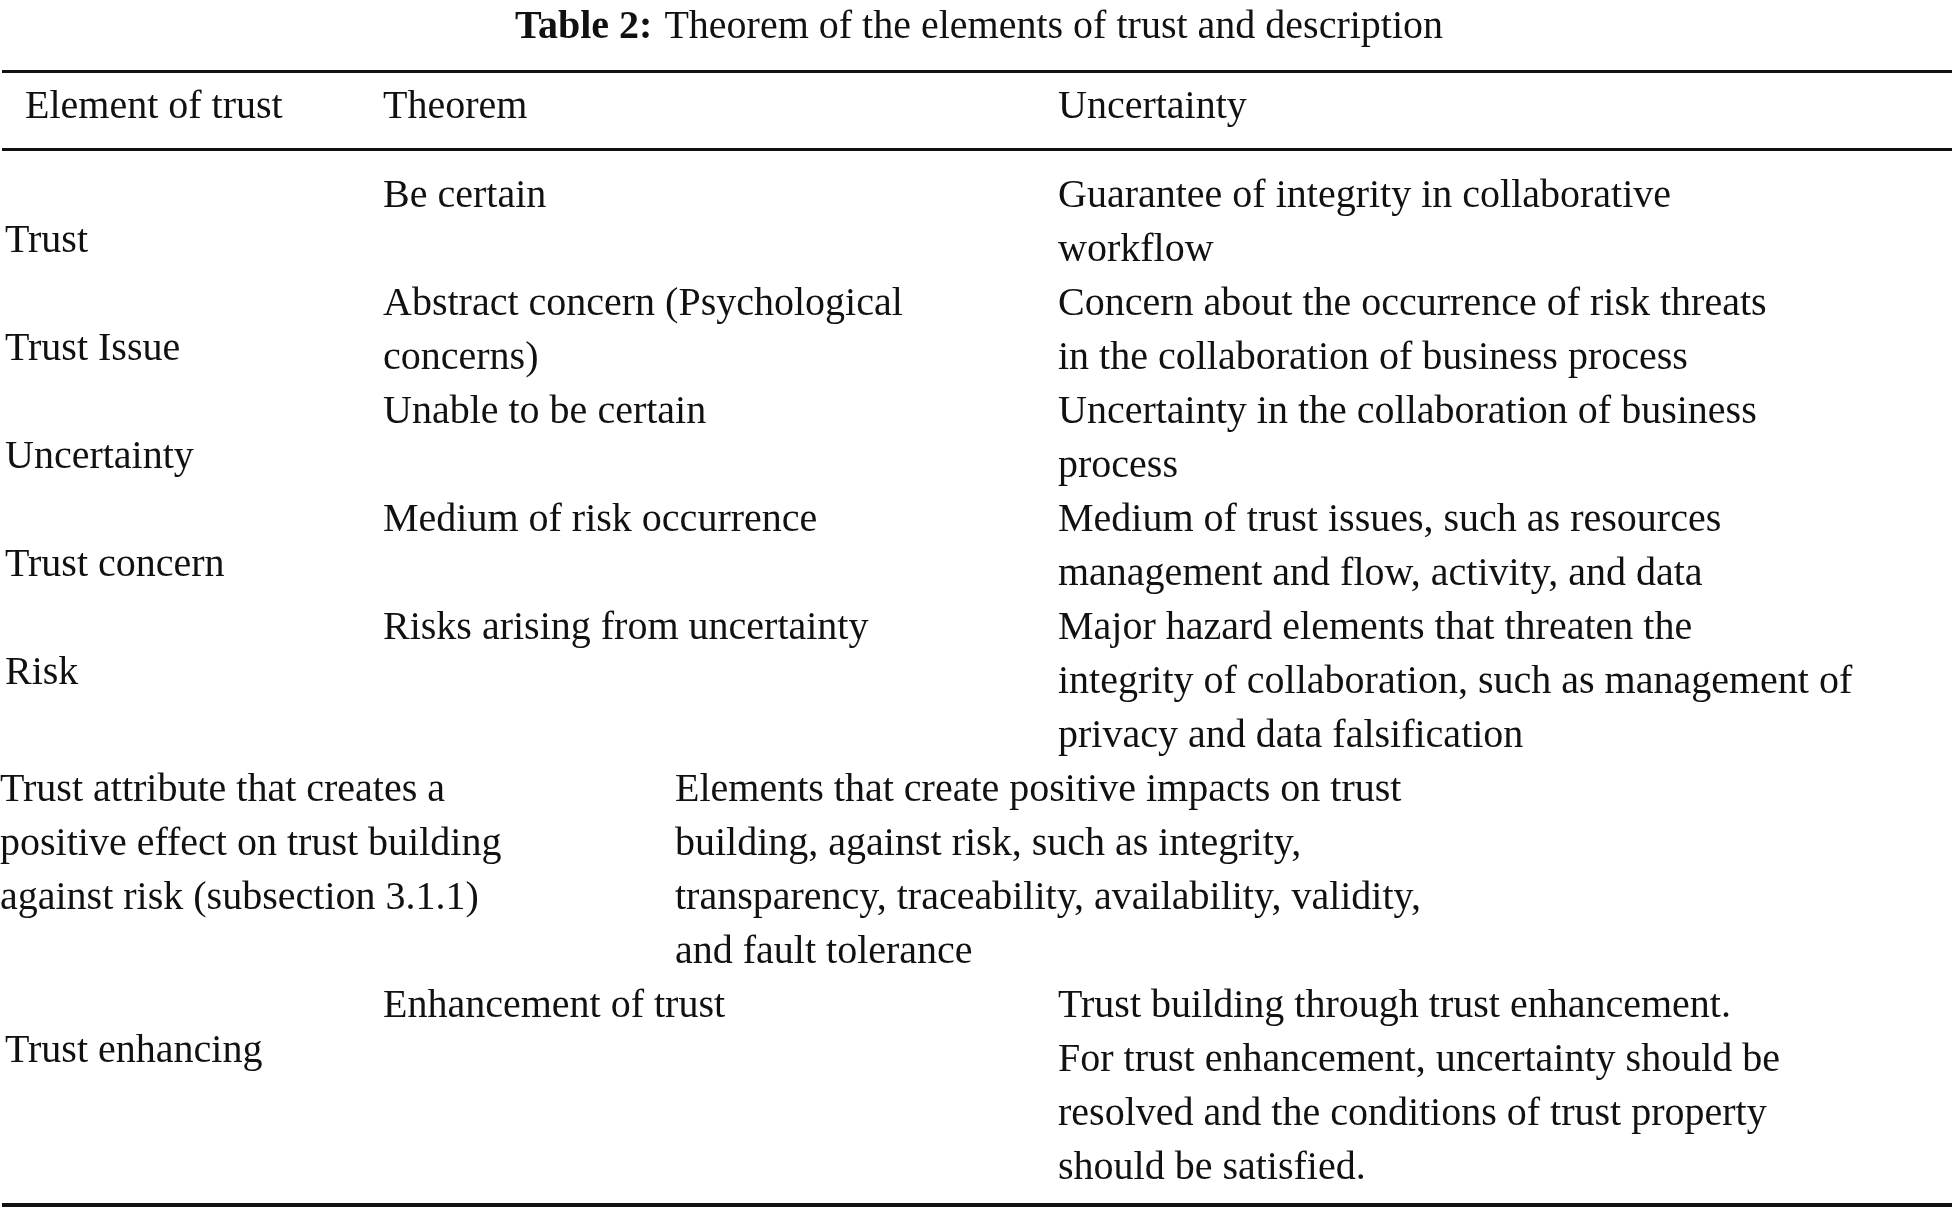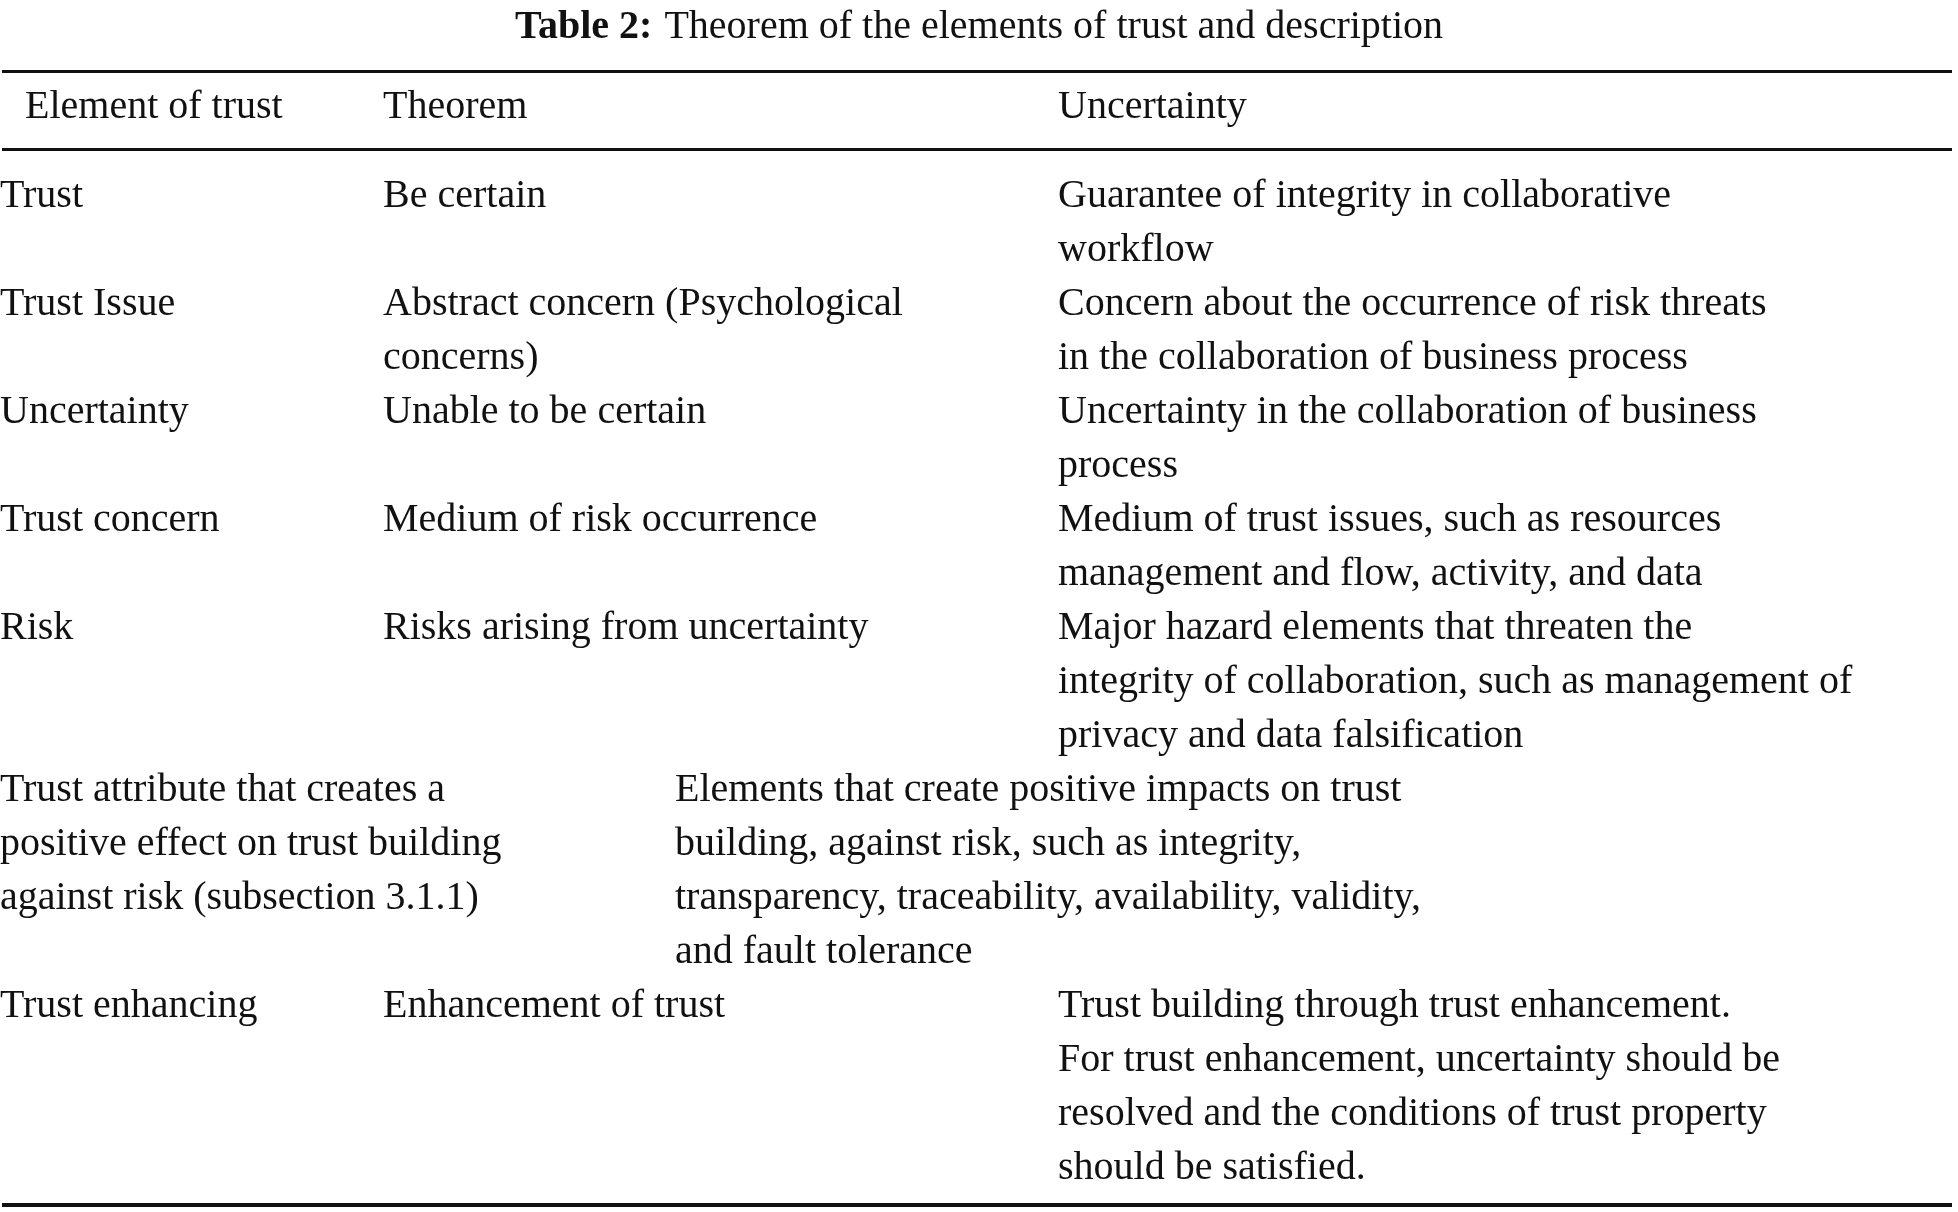--- a/index.html
+++ b/index.html
@@ -8,21 +8,21 @@
   .caption { position:absolute; top:0; left:0; width:2120px; text-align:center;
              font-size:40px; line-height:50px; }
   .caption b { font-weight:bold; margin-right:12px;margin-top:20px; }
   .rule { position:absolute; left:2px; width:1950px; background:#111; }
   .rule.top { top:70px; height:3px; }
   .rule.mid { top:148px; height:3px; }
   .rule.bot { top:1203px; height:4px; }
   .hdr { position:absolute; top:78px; font-size:40px; line-height:54px; }
   .body { position:absolute; top:167px; left:0; width:1958px; }
   .row { display:flex; font-size:40px; line-height:54px; }
-  .c1 { width:383px; box-sizing:border-box; }
+  .c1 { width:383px; padding-left:5px; box-sizing:border-box;margin-top:45px; }
   .c2 { width:675px; }
   .c3 { width:900px; }
   .c1, .c2, .c3 { white-space:pre-line; }
 </style>
 </head>
 <body>
 
 <div class="caption" style="width:1958px;">
   <b>Table 2:</b><span>Theorem of the elements of trust and description</span>
 </div>

